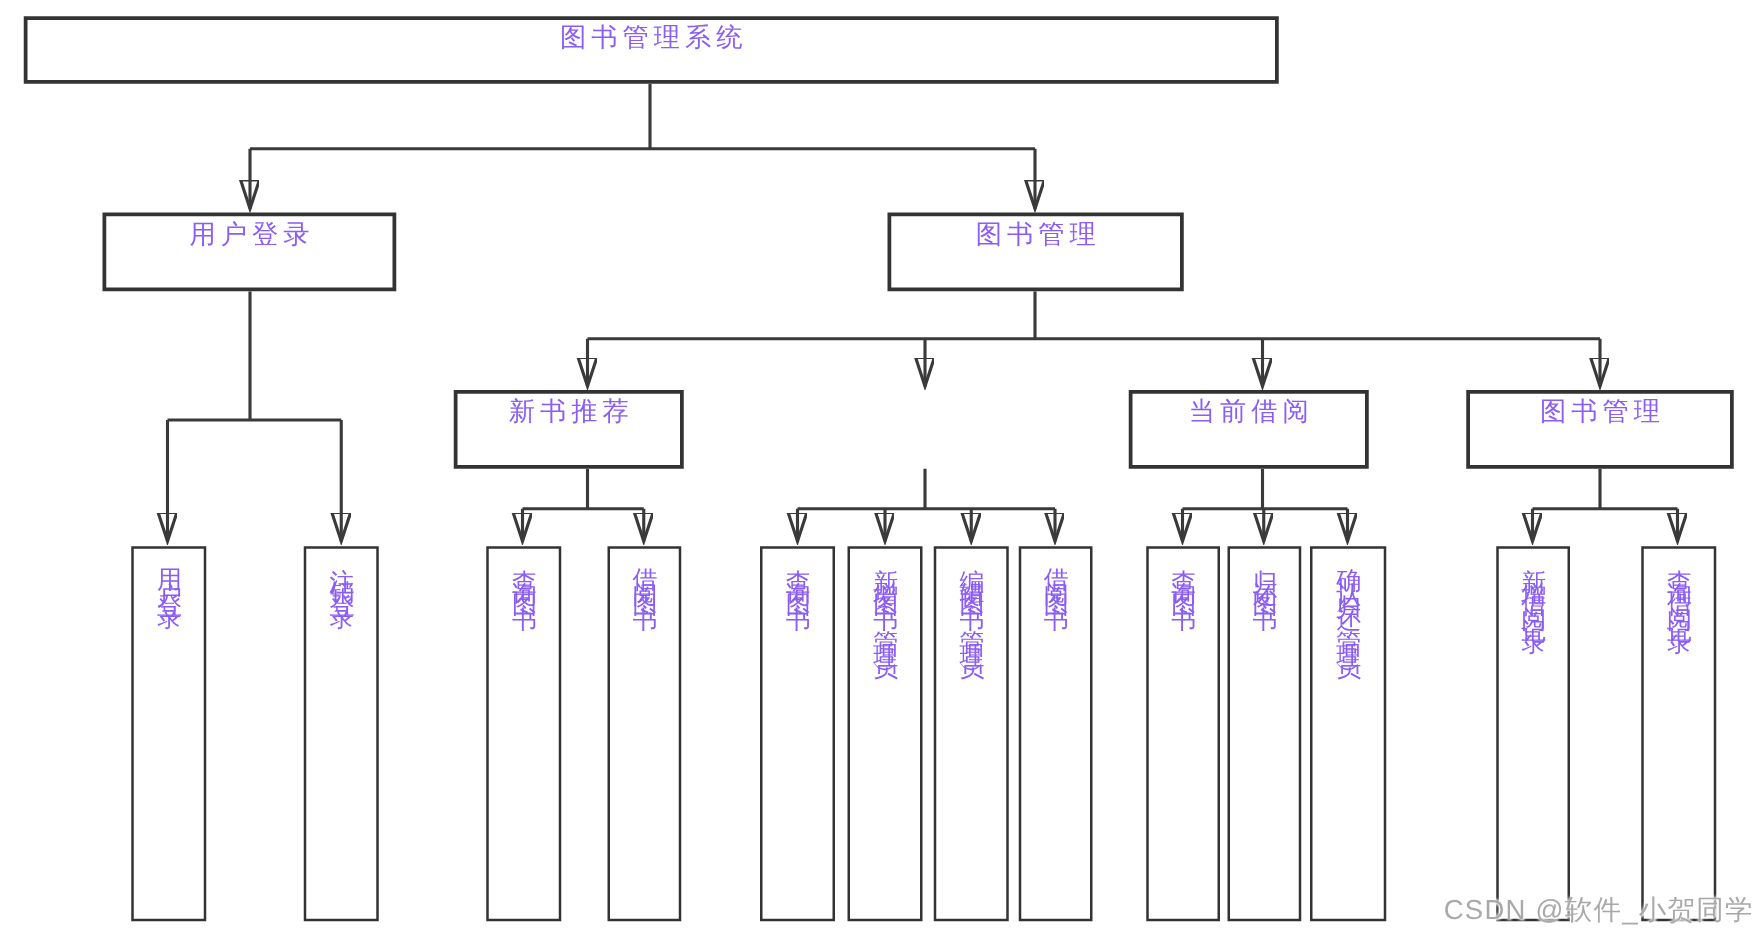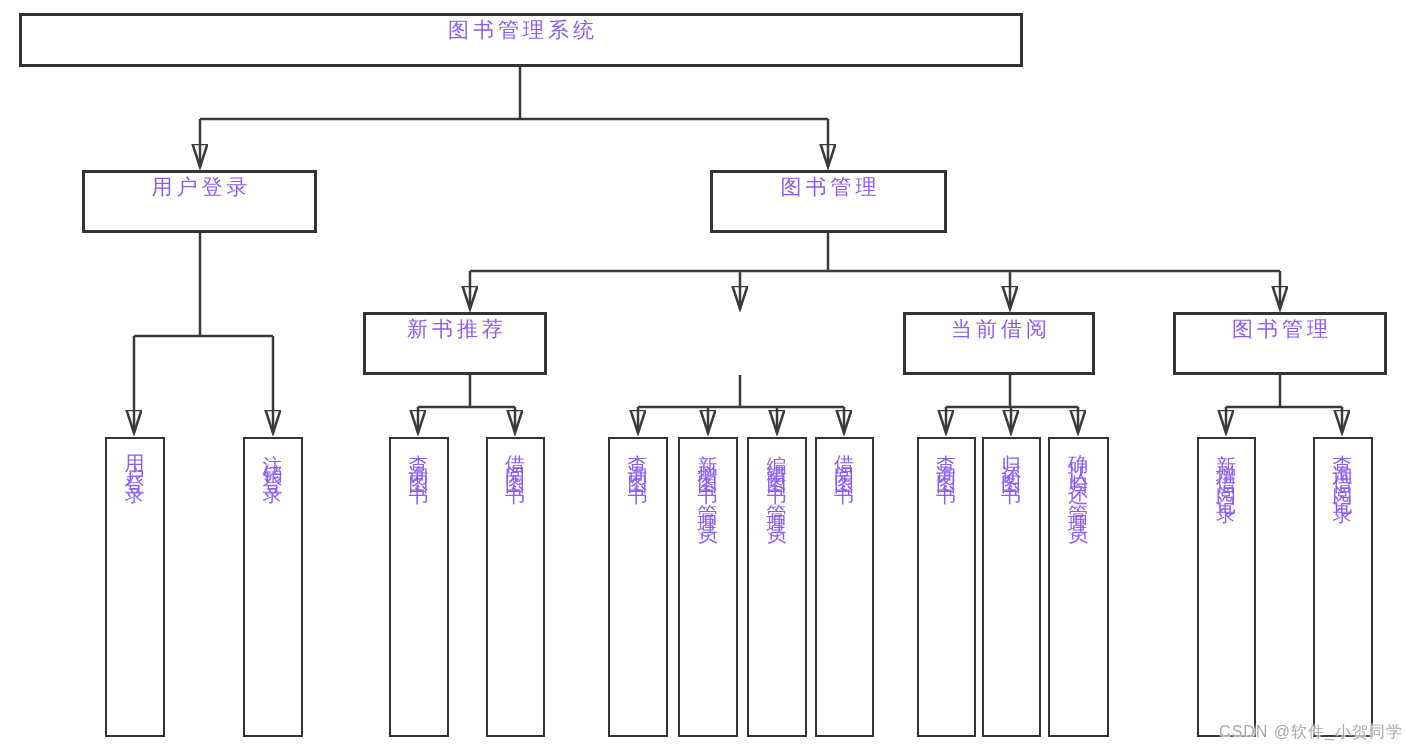--- a/index.html
+++ b/index.html
@@ -55,21 +55,21 @@
     line-height: 1;
     white-space: nowrap;
     max-height: 292px;
   }
 
   .watermark {
     position: absolute;
     right: 2px;
     bottom: 4px;
     z-index: 3;
-    font-size: 16px;
+    font-size: 22px;
     letter-spacing: 1px;
     color: #a9a9a9;
     text-shadow: 0 0 3px #ffffff, 0 0 3px #ffffff, 1px 1px 2px #ffffff;
     white-space: nowrap;
   }
 </style>
 </head>
 <body>
 
 <div class="canvas">

